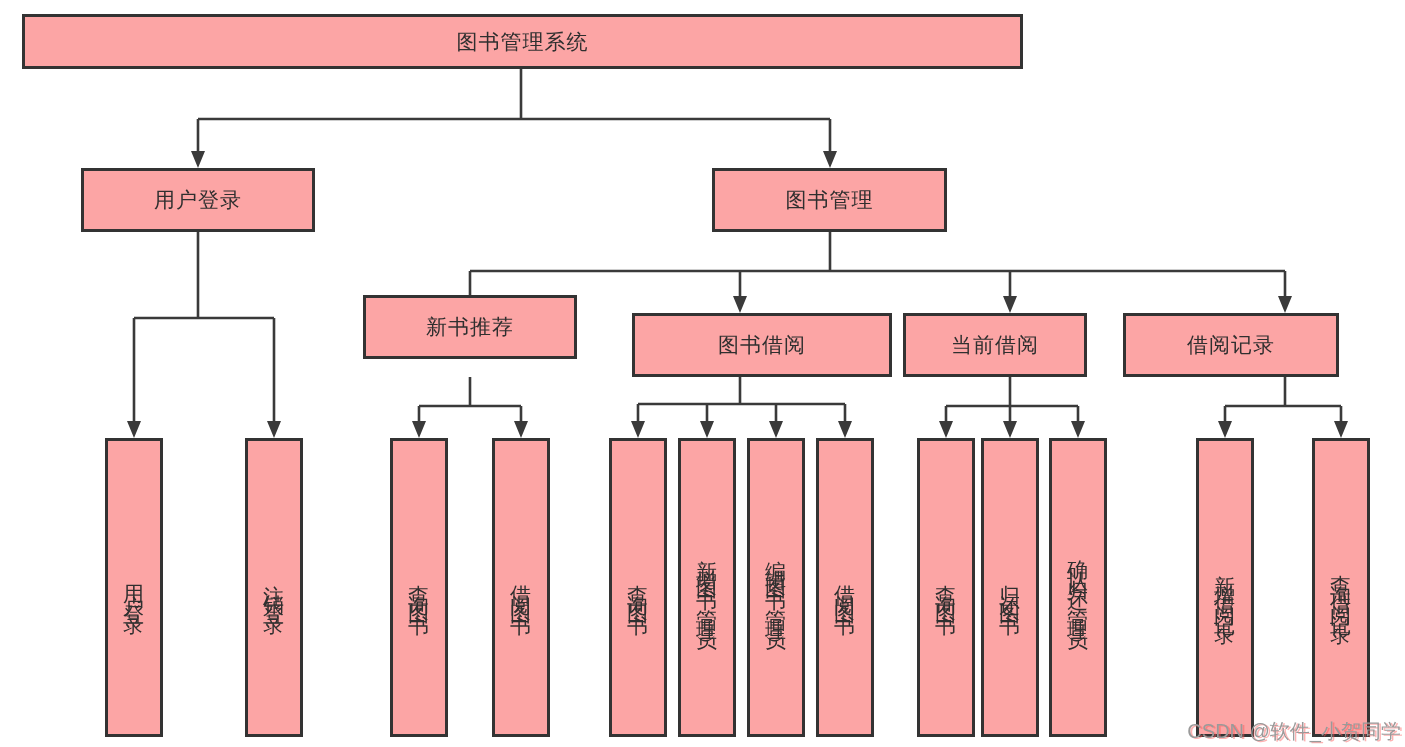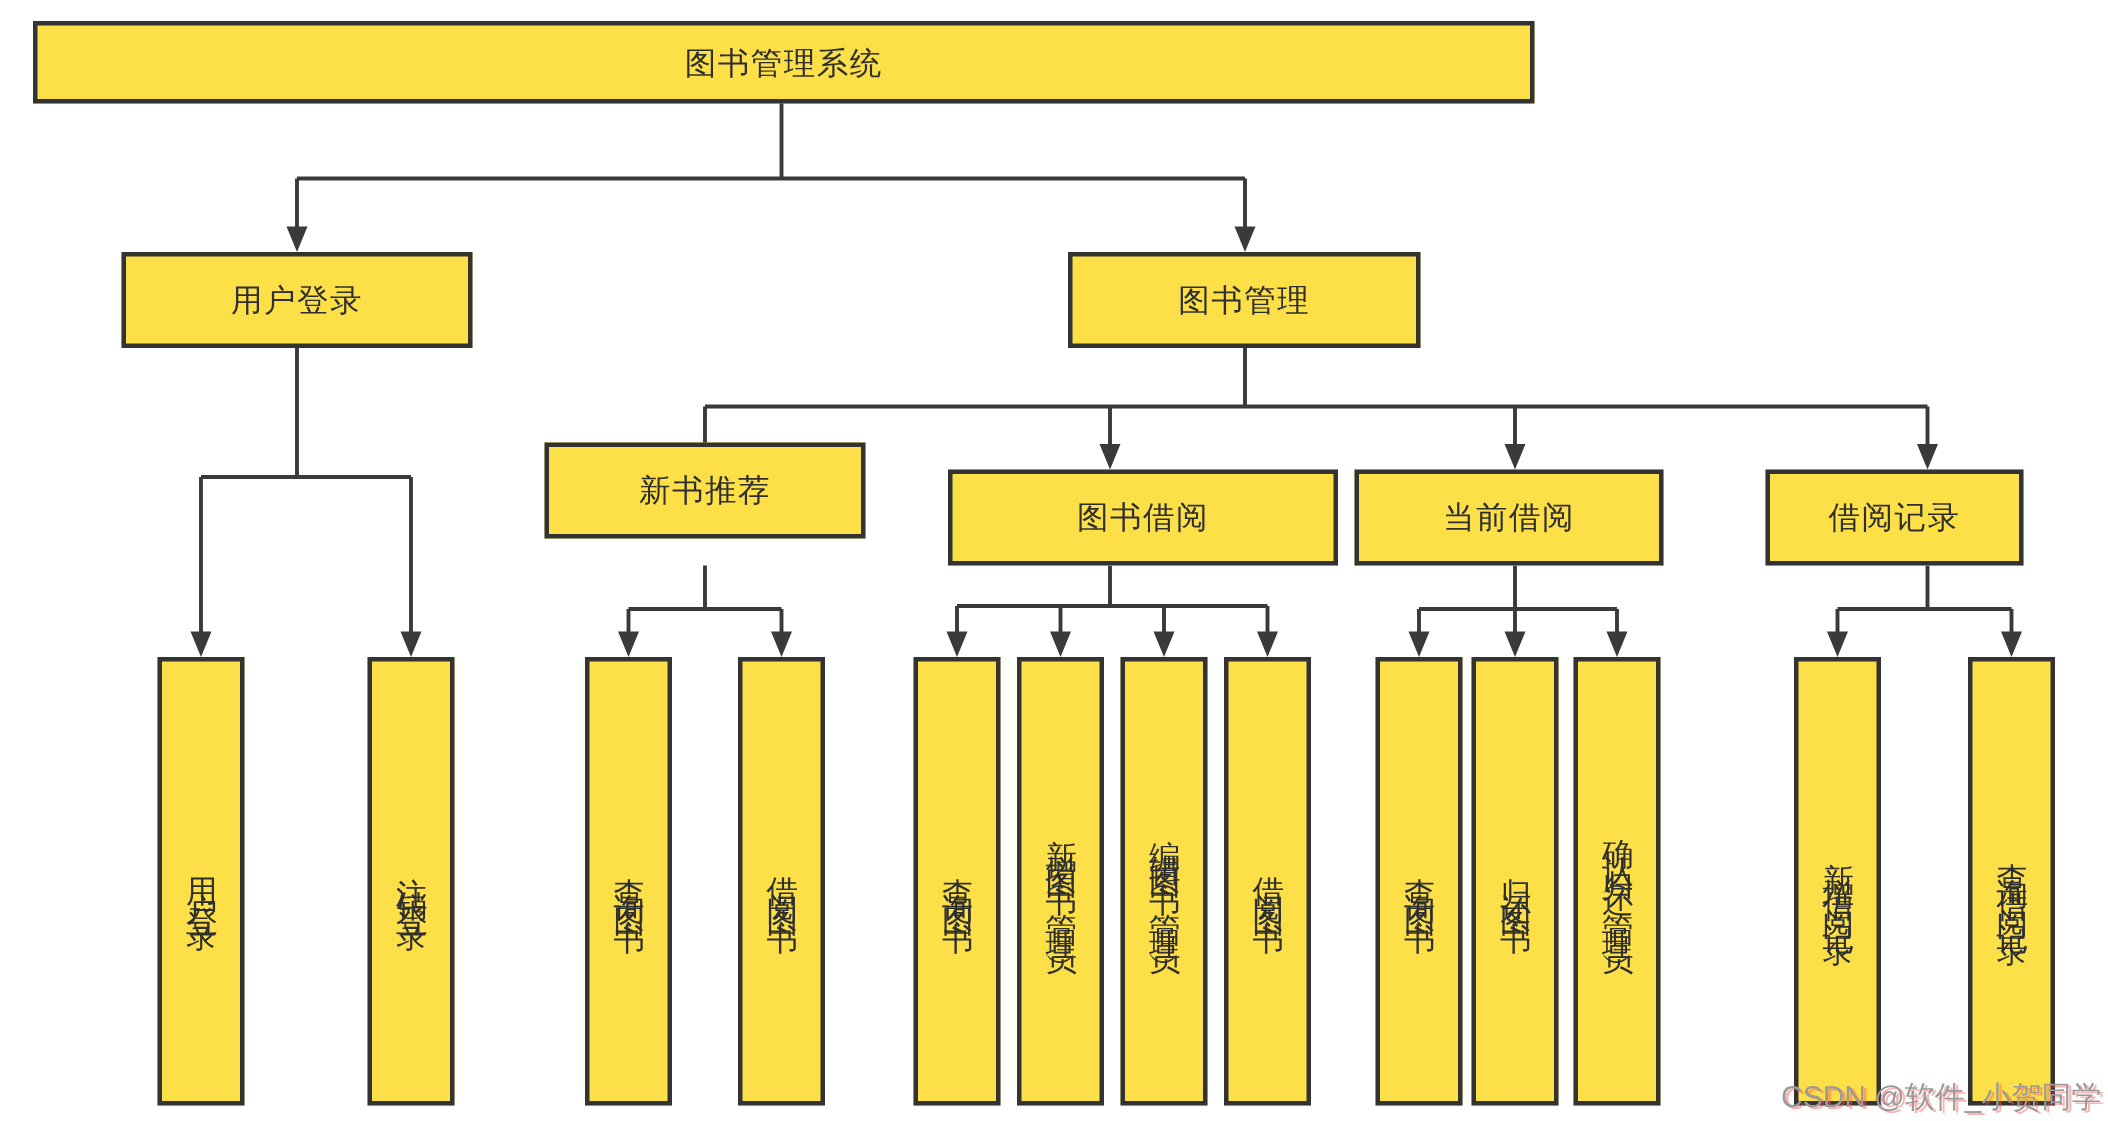--- a/index.html
+++ b/index.html
@@ -24,21 +24,21 @@
     stroke-width: 2.6;
     fill: none;
   }
   .edges .arrowheads {
     fill: var(--line, #3a3a3a);
     stroke: none;
   }
   .node {
     position: absolute;
     box-sizing: border-box;
-    background: #fde047;
+    background: #fca5a5;
     border: 3px solid var(--border, #333333);
     display: flex;
     align-items: center;
     justify-content: center;
     z-index: 2;
   }
   .node .hlabel {
     font-size: 21px;
     letter-spacing: 1px;
     white-space: nowrap;
@@ -115,24 +115,24 @@
   <div class="node" style="left:712px; top:168px; width:235px; height:64px;">
     <span class="hlabel">图书管理</span>
   </div>
 
   <div class="node" style="left:363px; top:295px; width:214px; height:64px;">
     <span class="hlabel">新书推荐</span>
   </div>
   <div class="node" style="left:632px; top:313px; width:260px; height:64px;">
     <span class="hlabel">图书借阅</span>
   </div>
-  <div class="node" style="left:903px; top:313px; width:206px; height:64px;">
+  <div class="node" style="left:903px; top:313px; width:184px; height:64px;">
     <span class="hlabel">当前借阅</span>
   </div>
-  <div class="node" style="left:1177px; top:313px; width:172px; height:64px;">
+  <div class="node" style="left:1123px; top:313px; width:216px; height:64px;">
     <span class="hlabel">借阅记录</span>
   </div>
 
   <div class="node" style="left:105px; top:438px; width:58px; height:299px;">
     <span class="vlabel">用户登录</span>
   </div>
   <div class="node" style="left:245px; top:438px; width:58px; height:299px;">
     <span class="vlabel">注销登录</span>
   </div>
 

